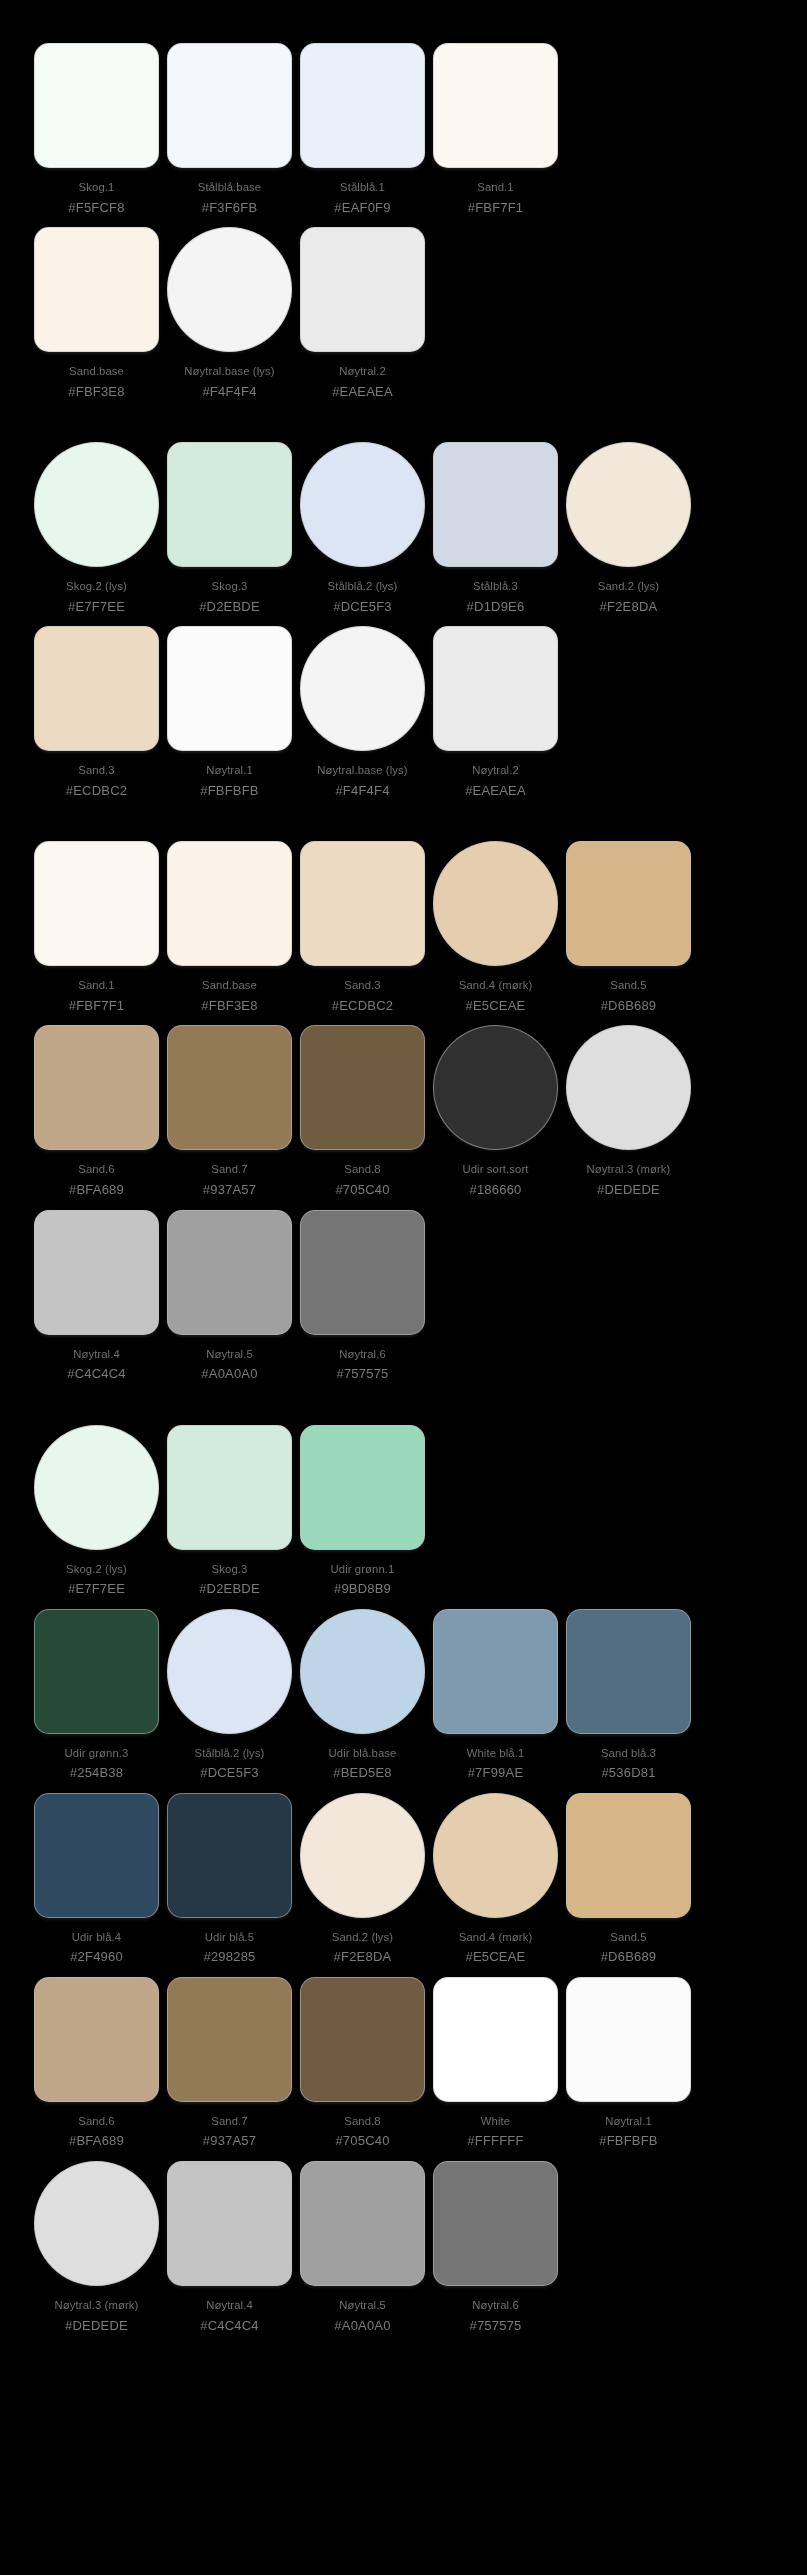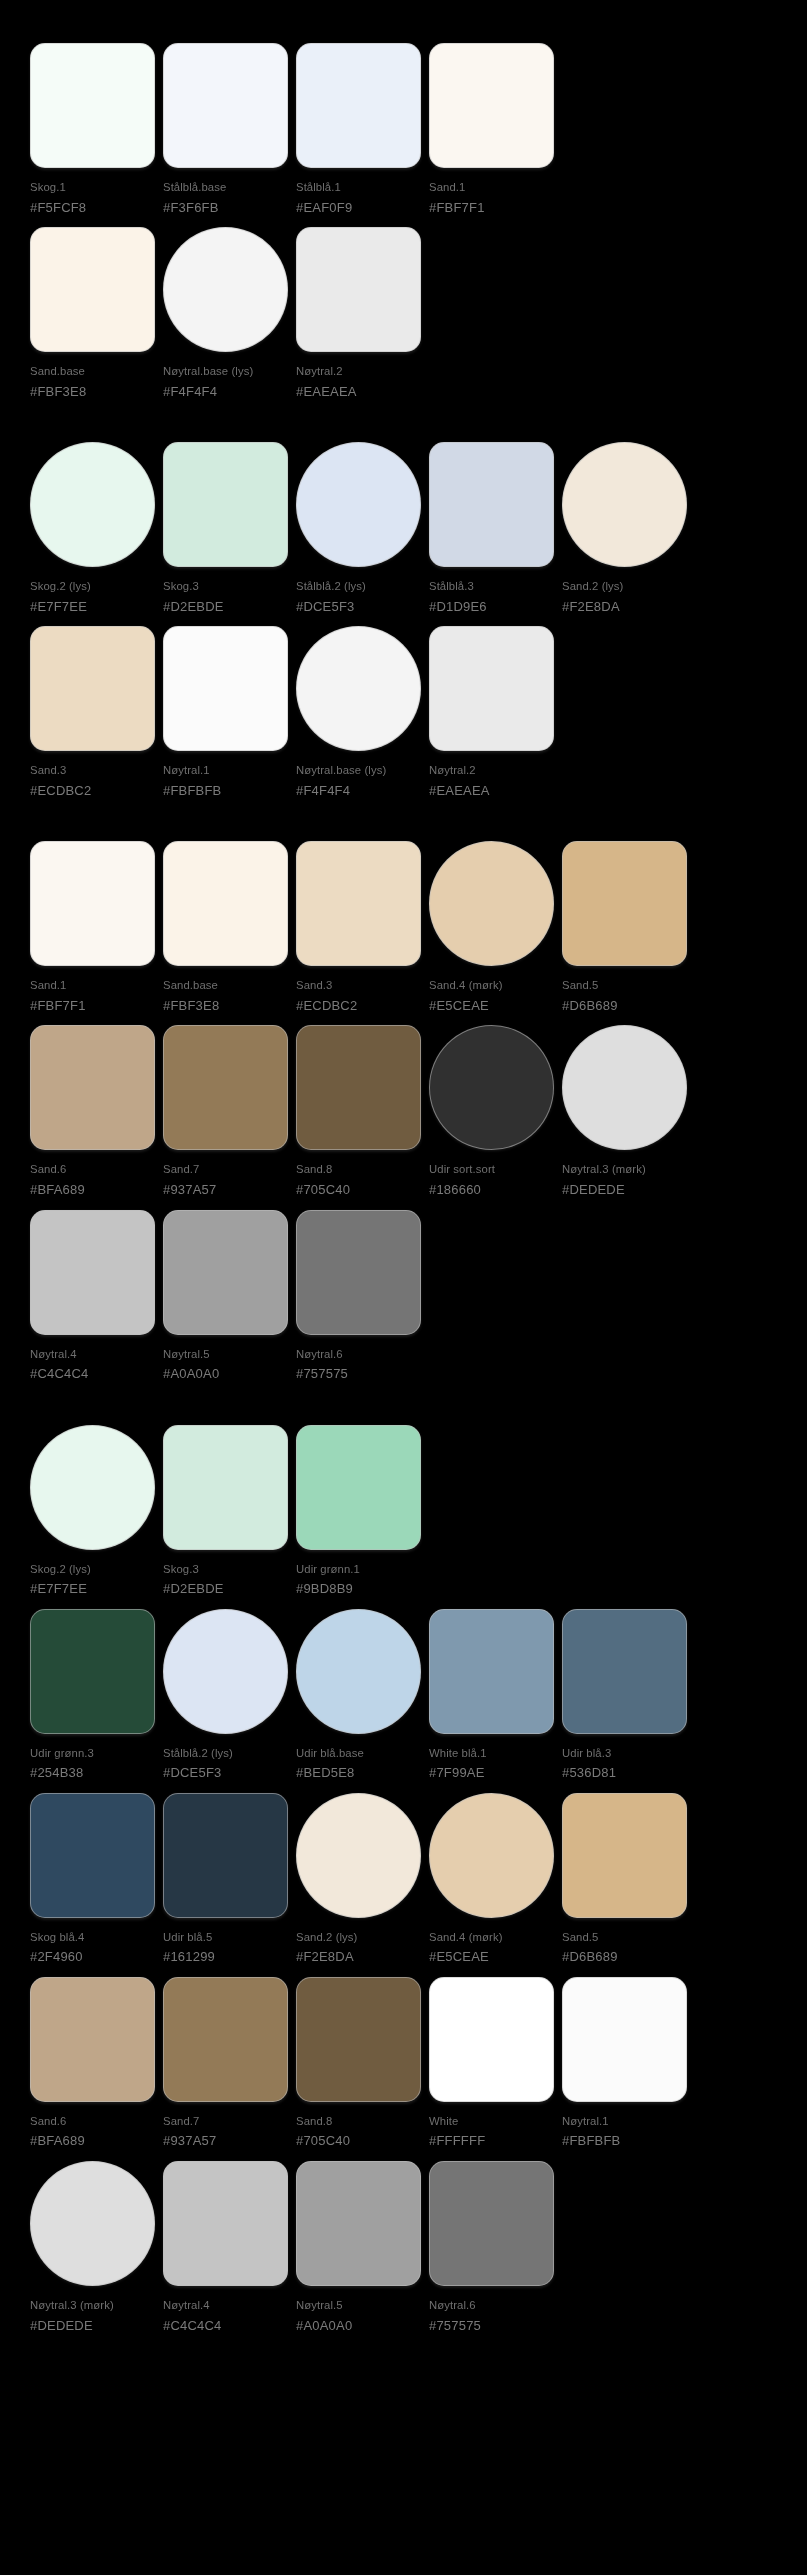--- a/index.html
+++ b/index.html
@@ -35,21 +35,21 @@
     justify-content: flex-start;
     padding-left: 30px;
     margin-bottom: 12px;
   }
 
   .swatch-cell {
     width: 133px;
     flex: 0 0 133px;
     display: flex;
     flex-direction: column;
-    align-items: flex-start;
+    align-items: center;
   }
 
   .swatch-chip {
     width: 125px;
     height: 125px;
     border-radius: 15px;
     border: 1.1px solid rgba(190,190,190,0.55);
     box-shadow: 0 1.1px 2.7px rgba(255,255,255,0.10);
     background: #000;
   }
@@ -290,34 +290,34 @@
           <div class="swatch-label">Udir blå.base</div>
           <div class="swatch-hex">#BED5E8</div>
         </div>
         <div class="swatch-cell">
           <div class="swatch-chip" style="background: rgb(127, 153, 174);"></div>
           <div class="swatch-label">White blå.1</div>
           <div class="swatch-hex">#7F99AE</div>
         </div>
         <div class="swatch-cell">
           <div class="swatch-chip" style="background: rgb(83, 109, 129);"></div>
-          <div class="swatch-label">Udir blå.3</div>
+          <div class="swatch-label">Sand blå.3</div>
           <div class="swatch-hex">#536D81</div>
         </div>
       </div>
       <div class="swatch-row">
         <div class="swatch-cell">
           <div class="swatch-chip" style="background: rgb(47, 73, 96);"></div>
-          <div class="swatch-label">Skog blå.4</div>
+          <div class="swatch-label">Udir blå.4</div>
           <div class="swatch-hex">#2F4960</div>
         </div>
         <div class="swatch-cell">
           <div class="swatch-chip" style="background: rgb(38, 55, 69);"></div>
           <div class="swatch-label">Udir blå.5</div>
-          <div class="swatch-hex">#161299</div>
+          <div class="swatch-hex">#298285</div>
         </div>
         <div class="swatch-cell">
           <div class="swatch-chip shape-circle" style="background: rgb(242, 232, 218);"></div>
           <div class="swatch-label">Sand.2 (lys)</div>
           <div class="swatch-hex">#F2E8DA</div>
         </div>
         <div class="swatch-cell">
           <div class="swatch-chip shape-circle" style="background: rgb(229, 206, 174);"></div>
           <div class="swatch-label">Sand.4 (mørk)</div>
           <div class="swatch-hex">#E5CEAE</div>

